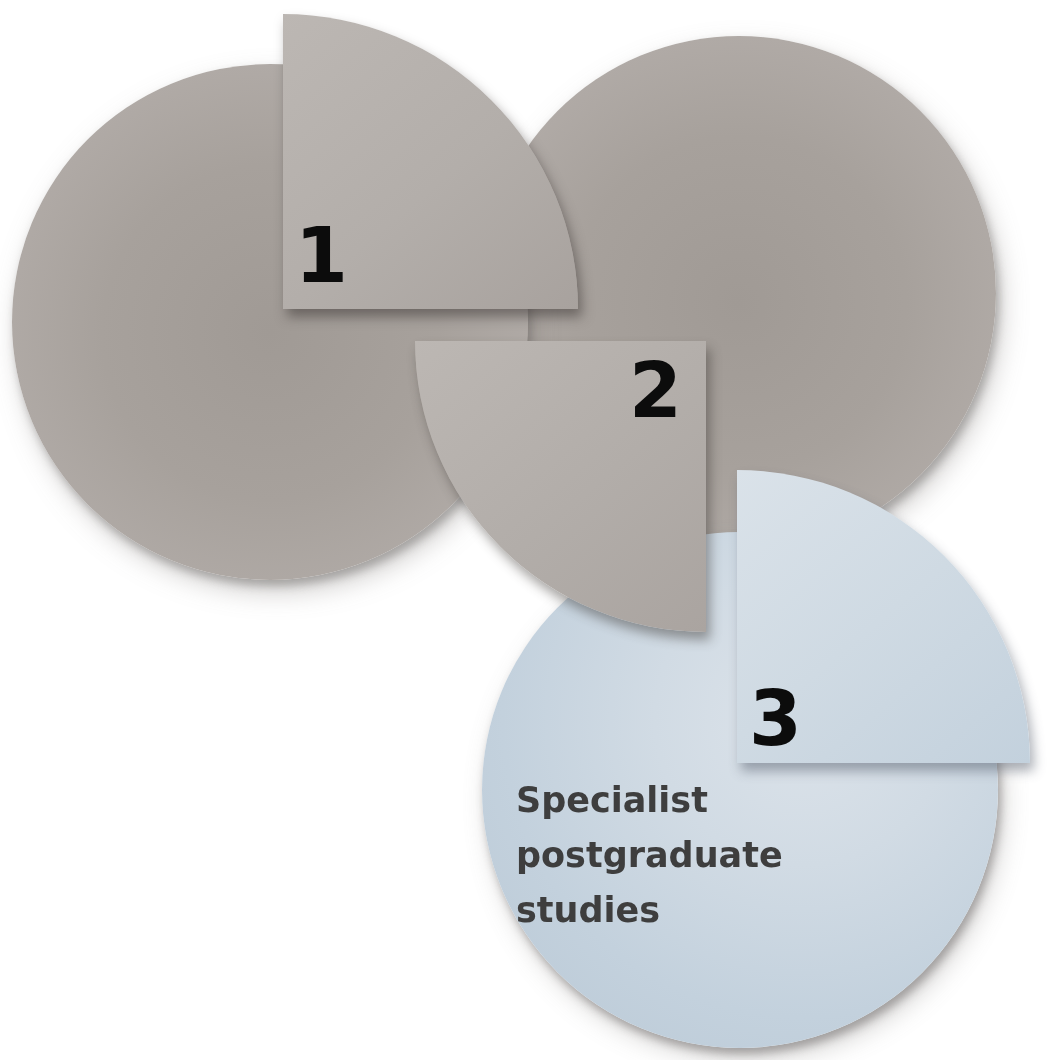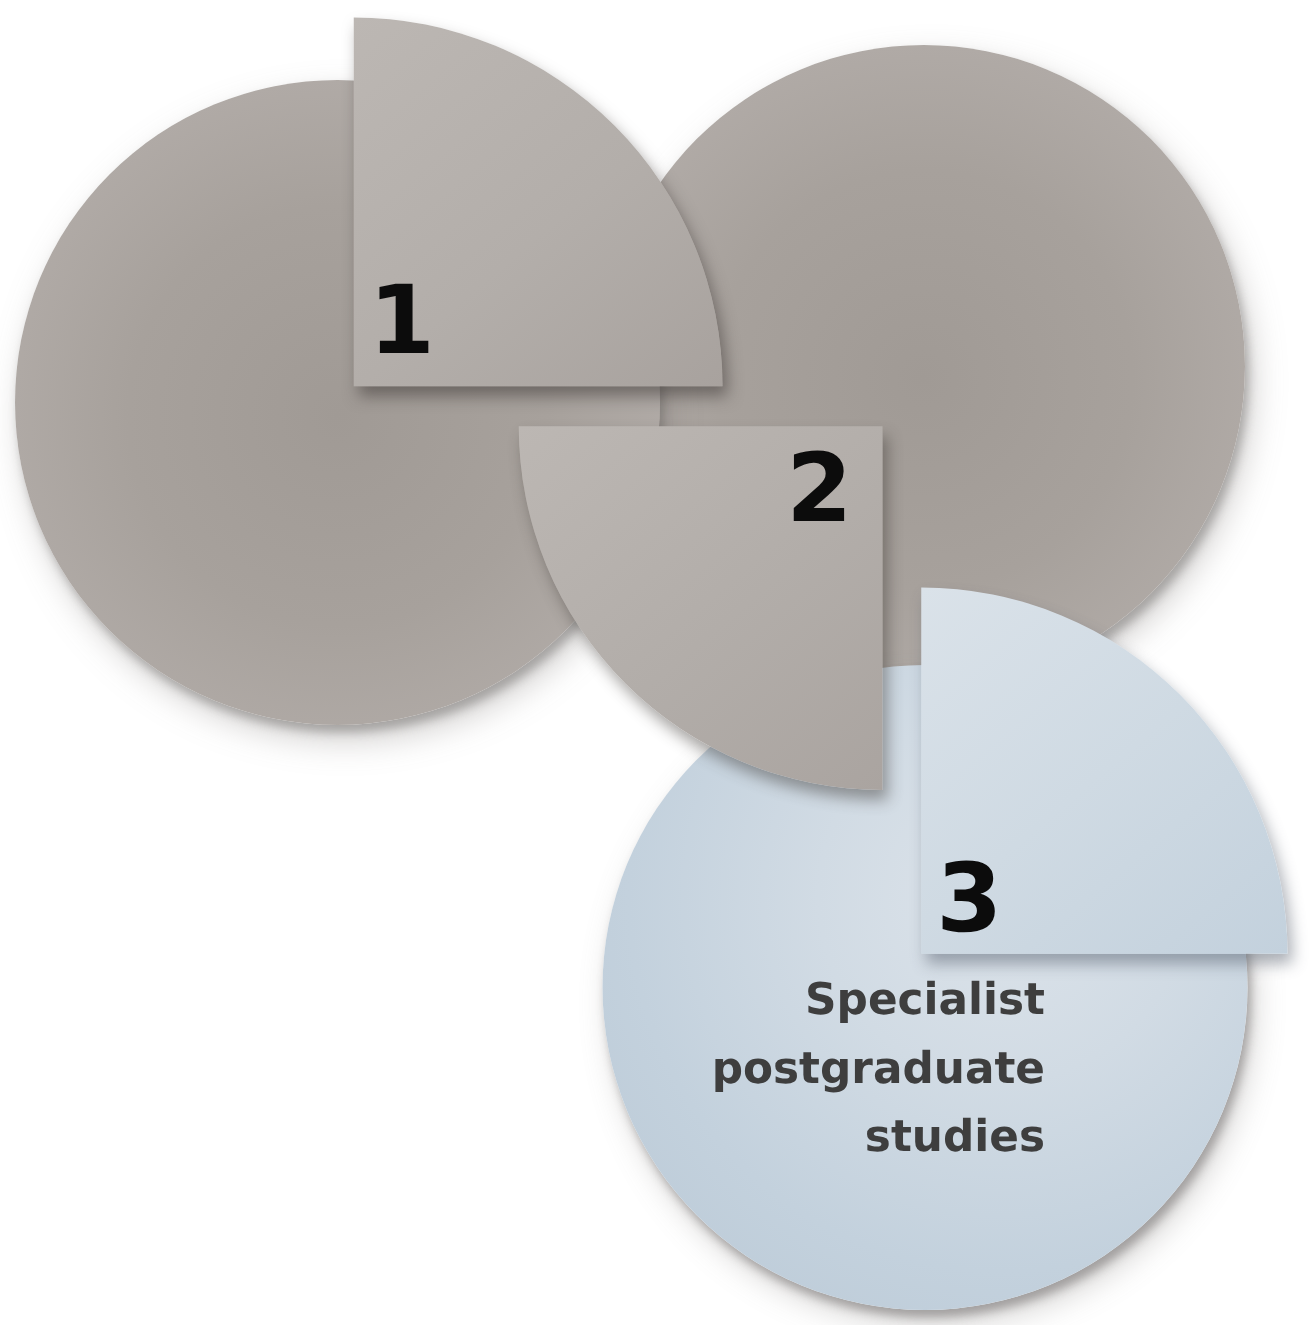--- a/index.html
+++ b/index.html
@@ -71,28 +71,27 @@
     font-size: 76px;
     line-height: 76px;
     color: #0c0c0c;
     z-index: 7;
   }
   .n1 { left: 295px; top: 218px; }
   .n2 { left: 629px; top: 353px; }
   .n3 { left: 749px; top: 681px; }
   .step-label {
     position: absolute;
-    left: 536px; top: 773px;
+    left: 516px; top: 773px;
     width: 300px;
     font-weight: bold;
     font-size: 35px;
     line-height: 55px;
     color: #3e3e3e;
     z-index: 7;
-    text-align: right;
   }
 </style>
 </head>
 <body>
 
 <div class="canvas">
 
   <div class="circle c2"></div>
   <div class="circle c1"></div>
   <div class="circle c3"></div>

